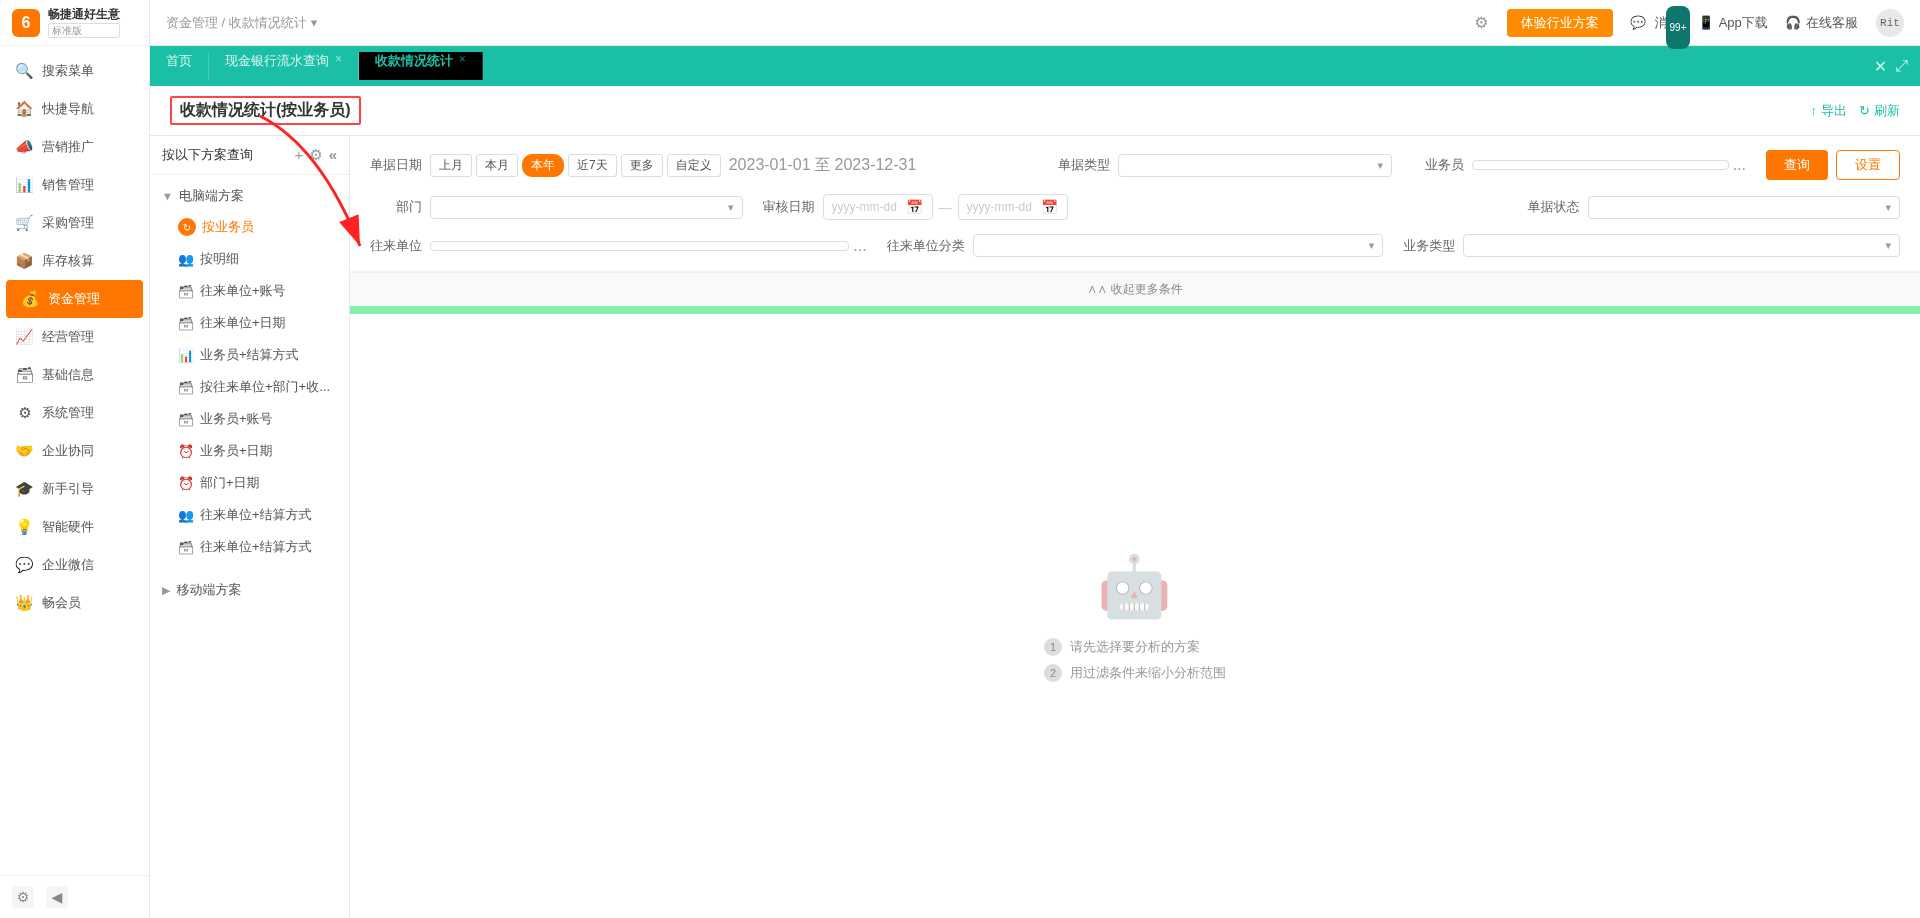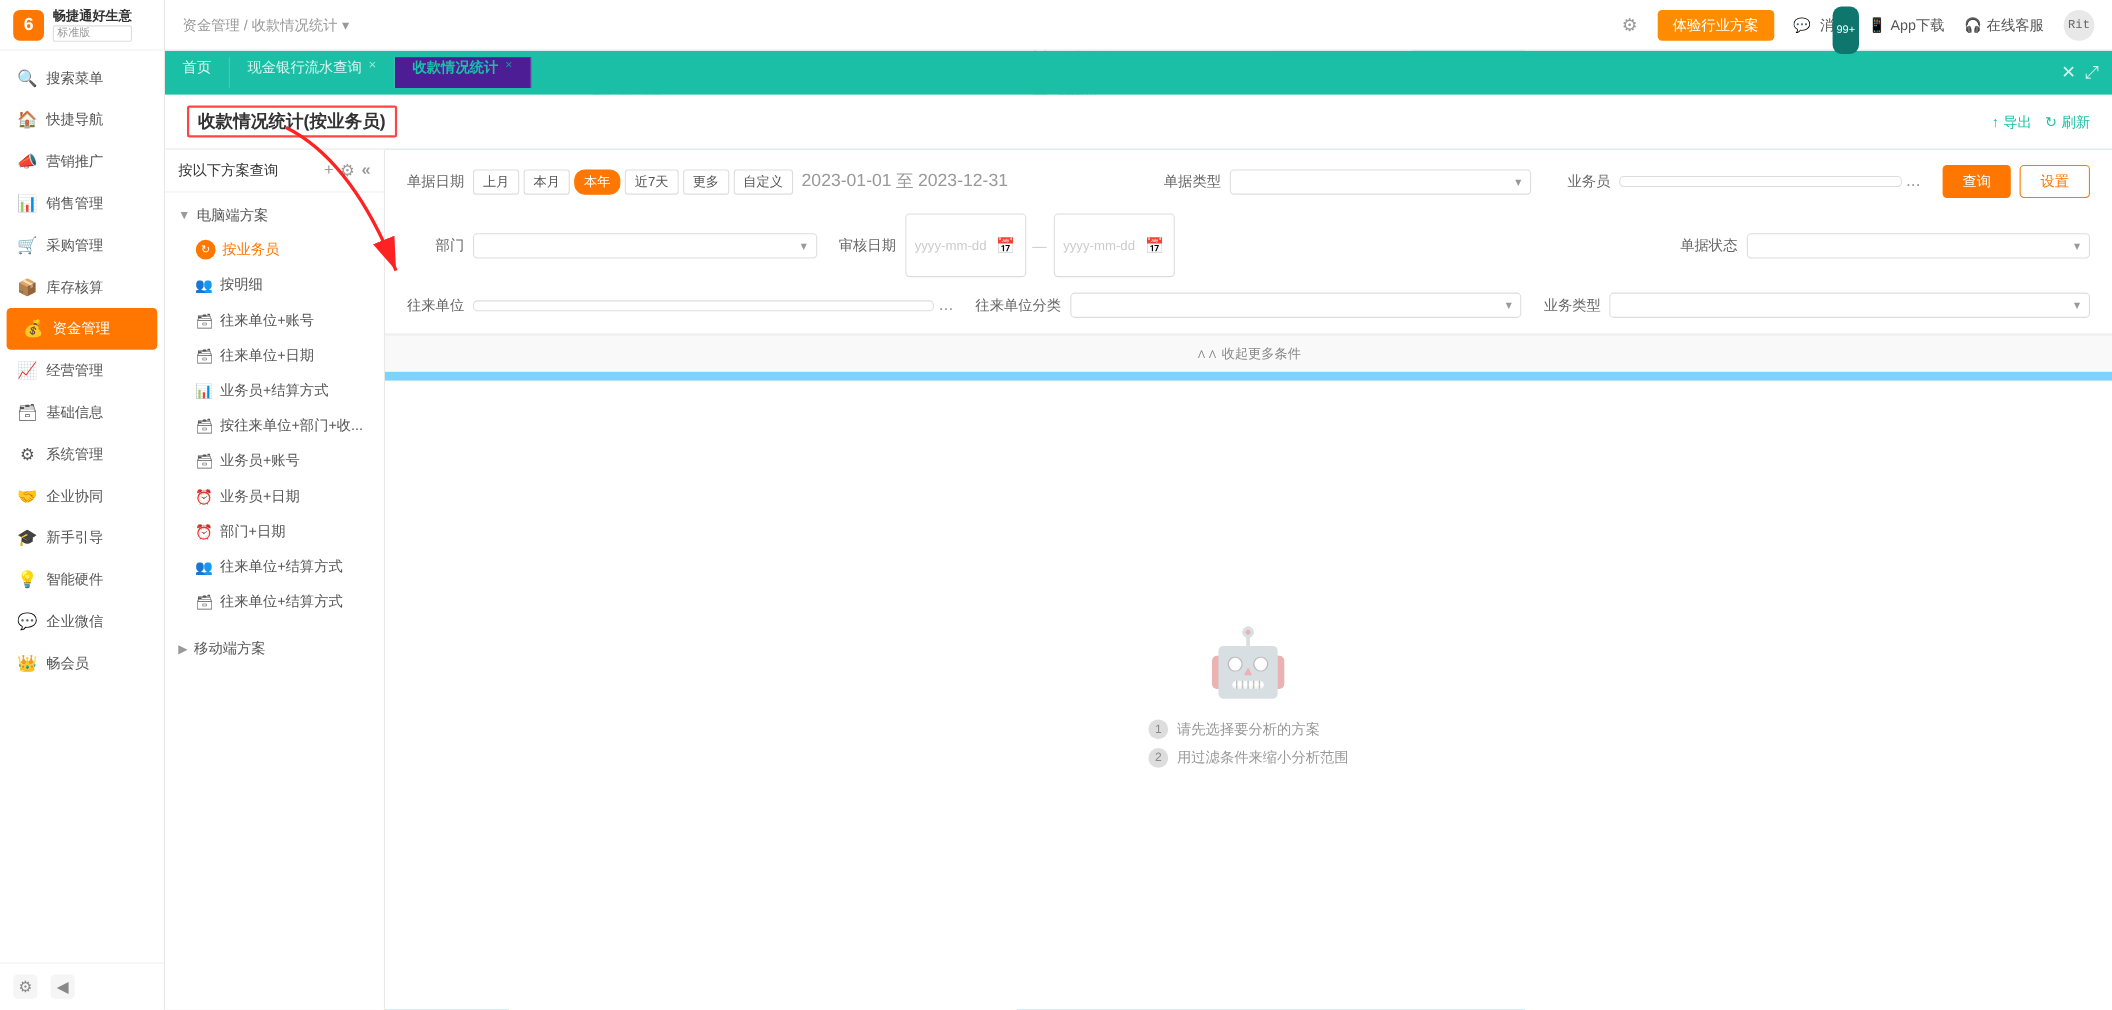--- a/index.html
+++ b/index.html
@@ -83,21 +83,21 @@
       cursor: pointer;
       color: rgba(255,255,255,0.85);
       font-size: 13px;
       gap: 6px;
       border-right: 1px solid rgba(255,255,255,0.2);
     }
     .tab-item.home {
       background: transparent;
     }
     .tab-item.active {
-      background: #4c1d95;
+      background: #000000;
       color: #1abfa5;
       font-weight: bold;
       font-family: Liberation Serif, serif;
     }
     .tab-close {
       font-size: 12px;
       cursor: pointer;
       opacity: 0.7;
     }
     .tab-bar-right {
@@ -289,21 +289,21 @@
       background: #ff7700;
       border-radius: 50%;
       display: flex; align-items: center; justify-content: center;
       color: #fff;
       font-size: 10px;
     }
 
     
     .filter-panel {
       flex: 1;
-      background: #7dd3fc;
+      background: #86efac;
       display: flex;
       flex-direction: column;
       overflow: hidden;
     }
     .filter-area {
       padding: 14px 20px;
       background: #fff;
       border-bottom: 1px solid #f0f0f0;
     }
     .filter-row {
@@ -369,21 +369,21 @@
       display: flex;
       align-items: center;
       justify-content: space-between;
       cursor: pointer;
       background: #fff;
     }
     .select-arrow { color: #999; font-size: 11px; }
     .date-input-box {
       border: 1px solid #ddd;
       border-radius: 4px;
-      padding: 20px 8px;
+      padding: 4px 8px;
       color: #ccc;
       font-size: 12px;
       display: flex;
       align-items: center;
       justify-content: space-between;
       cursor: pointer;
       background: #fff;
       min-width: 110px;
     }
     .filter-actions {

